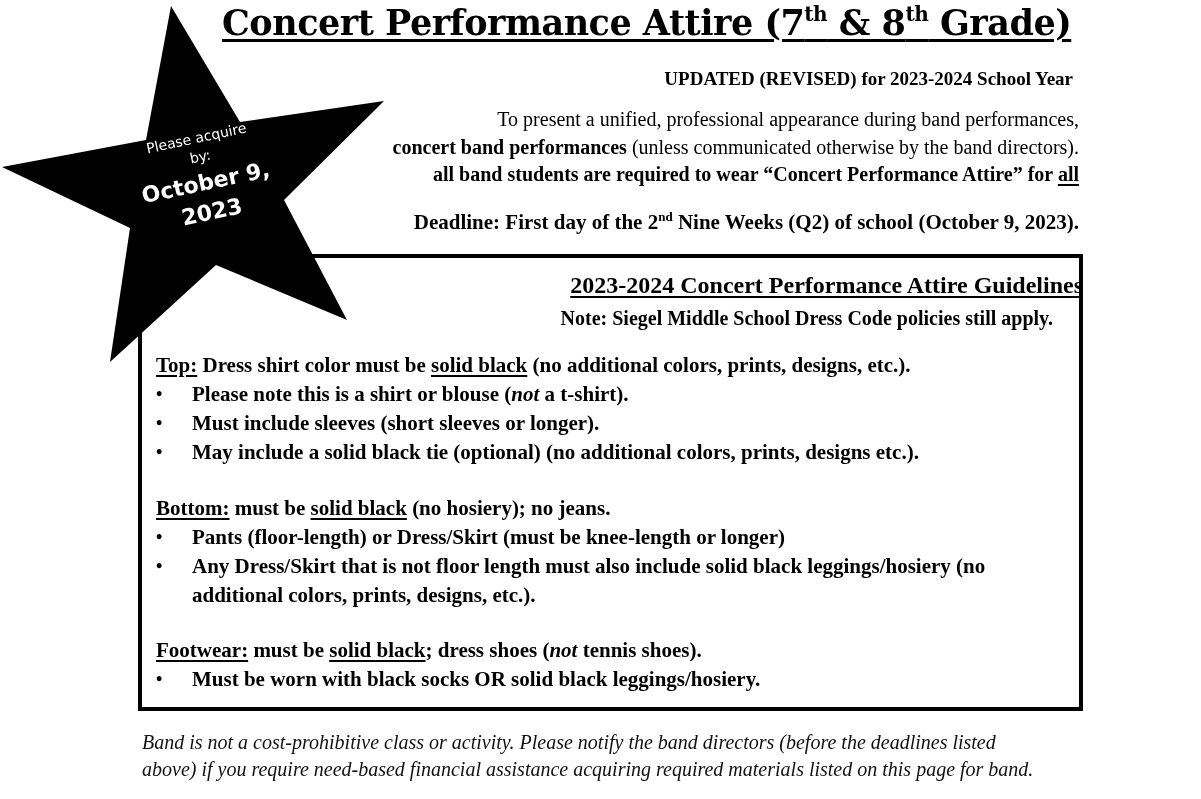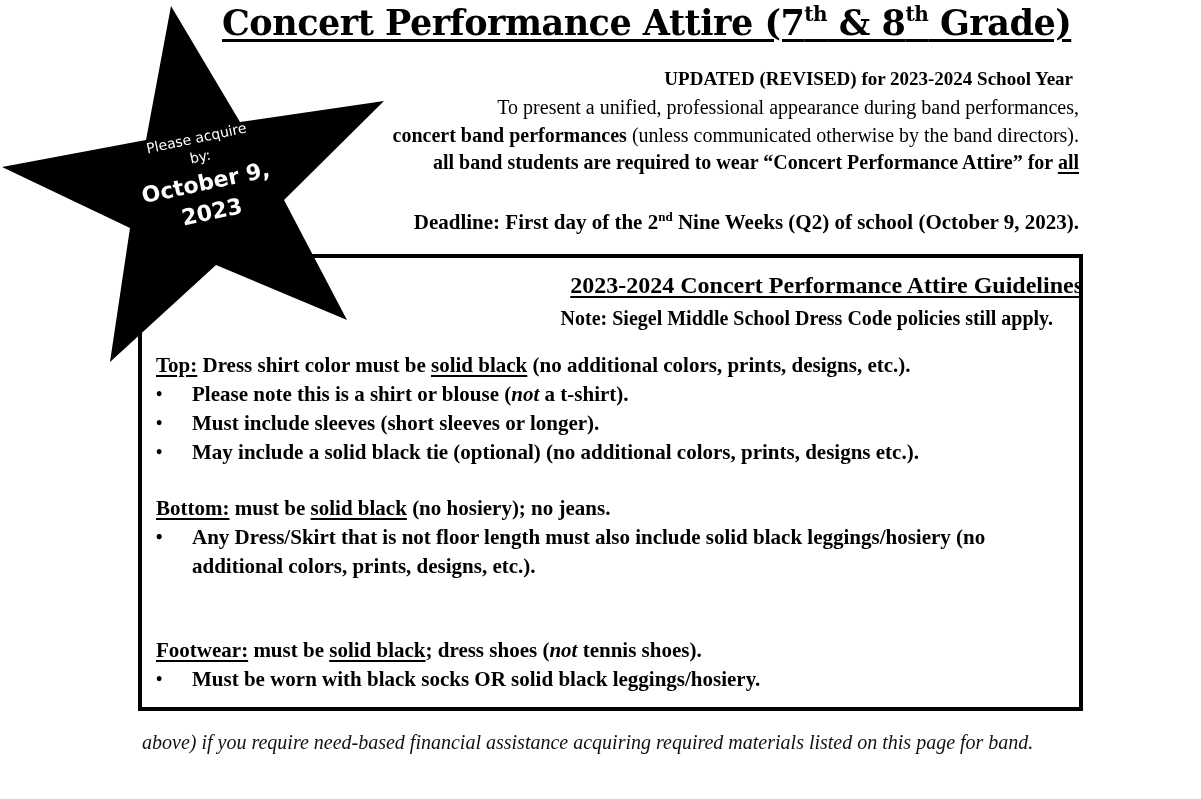--- a/index.html
+++ b/index.html
@@ -37,21 +37,21 @@
     .updated {
       right: 128px; top: 66px;
       font-weight: bold;
       font-size: 19px;
       line-height: 26px;
       text-align: right;
       white-space: nowrap;
     }
 
     .intro {
-      right: 122px; top: 94px;
+      right: 122px; top: 106px;
       width: 790px;
       font-size: 20px;
       line-height: 27.5px;
       text-align: right;
       font-family: Liberation Serif, serif;
     }
     .intro .line { display: block; white-space: nowrap; }
     .intro b { font-weight: bold; }
     .u { text-decoration: underline; text-decoration-thickness: 2px; text-underline-offset: 3px; }
 
@@ -189,33 +189,34 @@
   <ul>
     <li><span class="bullet">•</span><span>Please note this is a shirt or blouse (</span><i>not</i><span> a t-shirt).</span></li>
     <li><span class="bullet">•</span><span>Must include sleeves (short sleeves or longer).</span></li>
     <li><span class="bullet">•</span><span>May include a solid black tie (optional) (no additional colors, prints, designs etc.).</span></li>
   </ul>
 </div>
 
 <div class="abs section sec-bottom">
   <span class="lead"><span class="label">Bottom:</span><span> must be </span><span class="ul">solid black</span><span> (no hosiery); no jeans.</span></span>
   <ul>
-    <li><span class="bullet">•</span></li>
+    <li><span class="bullet">•</span><span>Pants (floor-length) or Dress/Skirt (must be knee-length or longer)</span></li>
     <li style="padding-right:30px;"><span class="bullet">•</span><span>Any Dress/Skirt that is not floor length must also include solid black leggings/hosiery (no additional colors, prints, designs, etc.).</span></li>
   </ul>
 </div>
 
 <div class="abs section sec-foot">
   <span class="lead"><span class="label">Footwear:</span><span> must be </span><span class="ul">solid black</span><span>; dress shoes (</span><i>not</i><span> tennis shoes).</span></span>
   <ul>
     <li><span class="bullet">•</span><span>Must be worn with black socks OR solid black leggings/hosiery.</span></li>
   </ul>
 </div>
 
 <div class="abs footer">
+  <span class="line">Band is not a cost-prohibitive class or activity. Please notify the band directors (before the deadlines listed</span>
   <span class="line">above) if you require need-based financial assistance acquiring required materials listed on this page for band.</span>
 </div>
 
 <svg class="abs star" viewBox="0 0 400 370" width="400" height="370">
   <polygon points="171,6 240,122 384,101 284,200 347,320 216,265 110,362 130,228 2,167 146,140" fill="#000000"></polygon>
 </svg>
 <div class="abs star-text">
   <span class="small">Please acquire</span>
   <span class="small">by:</span>
   <span class="big">October 9,</span>

